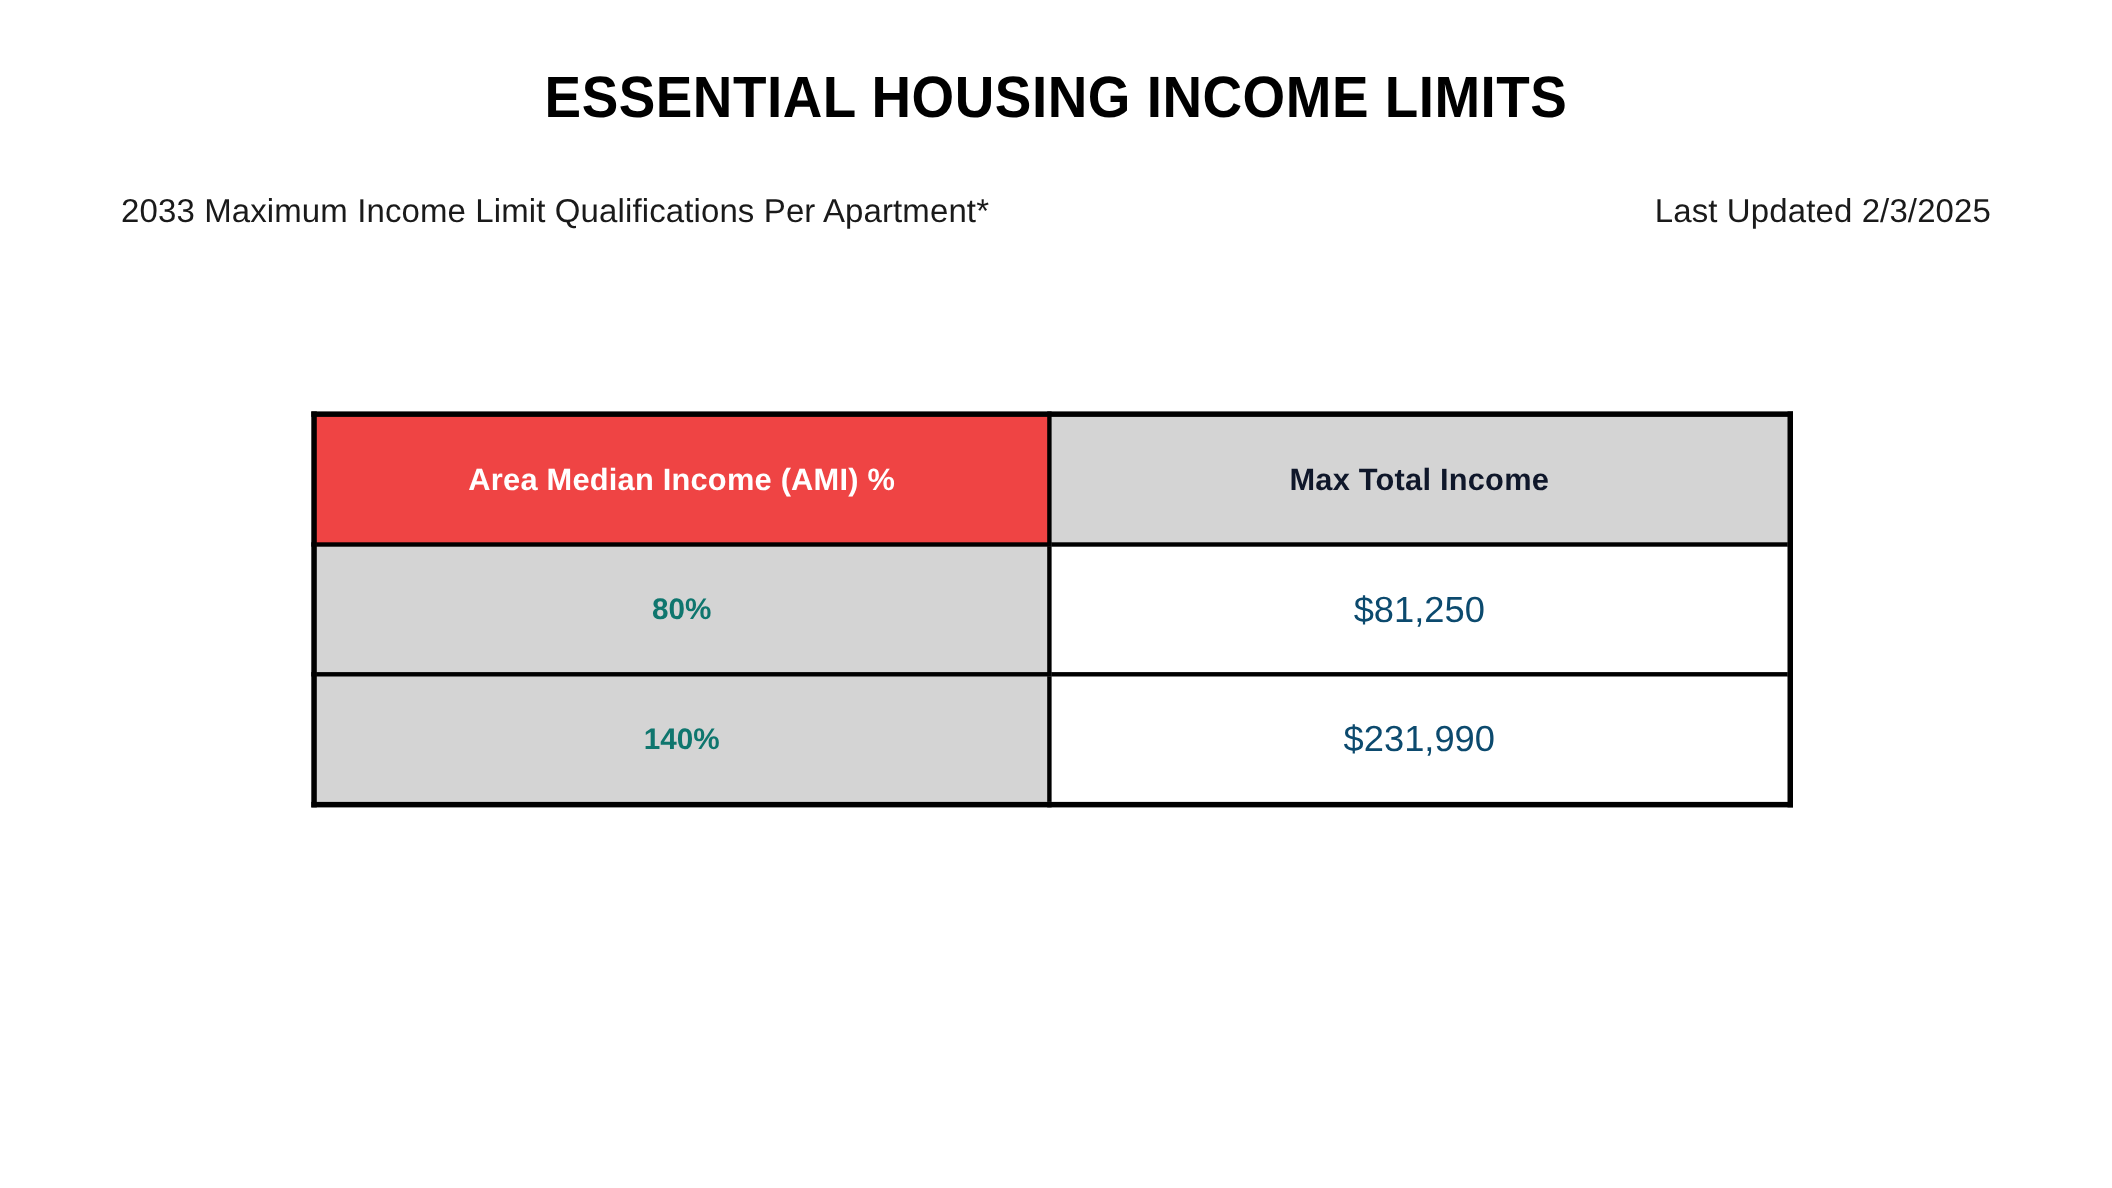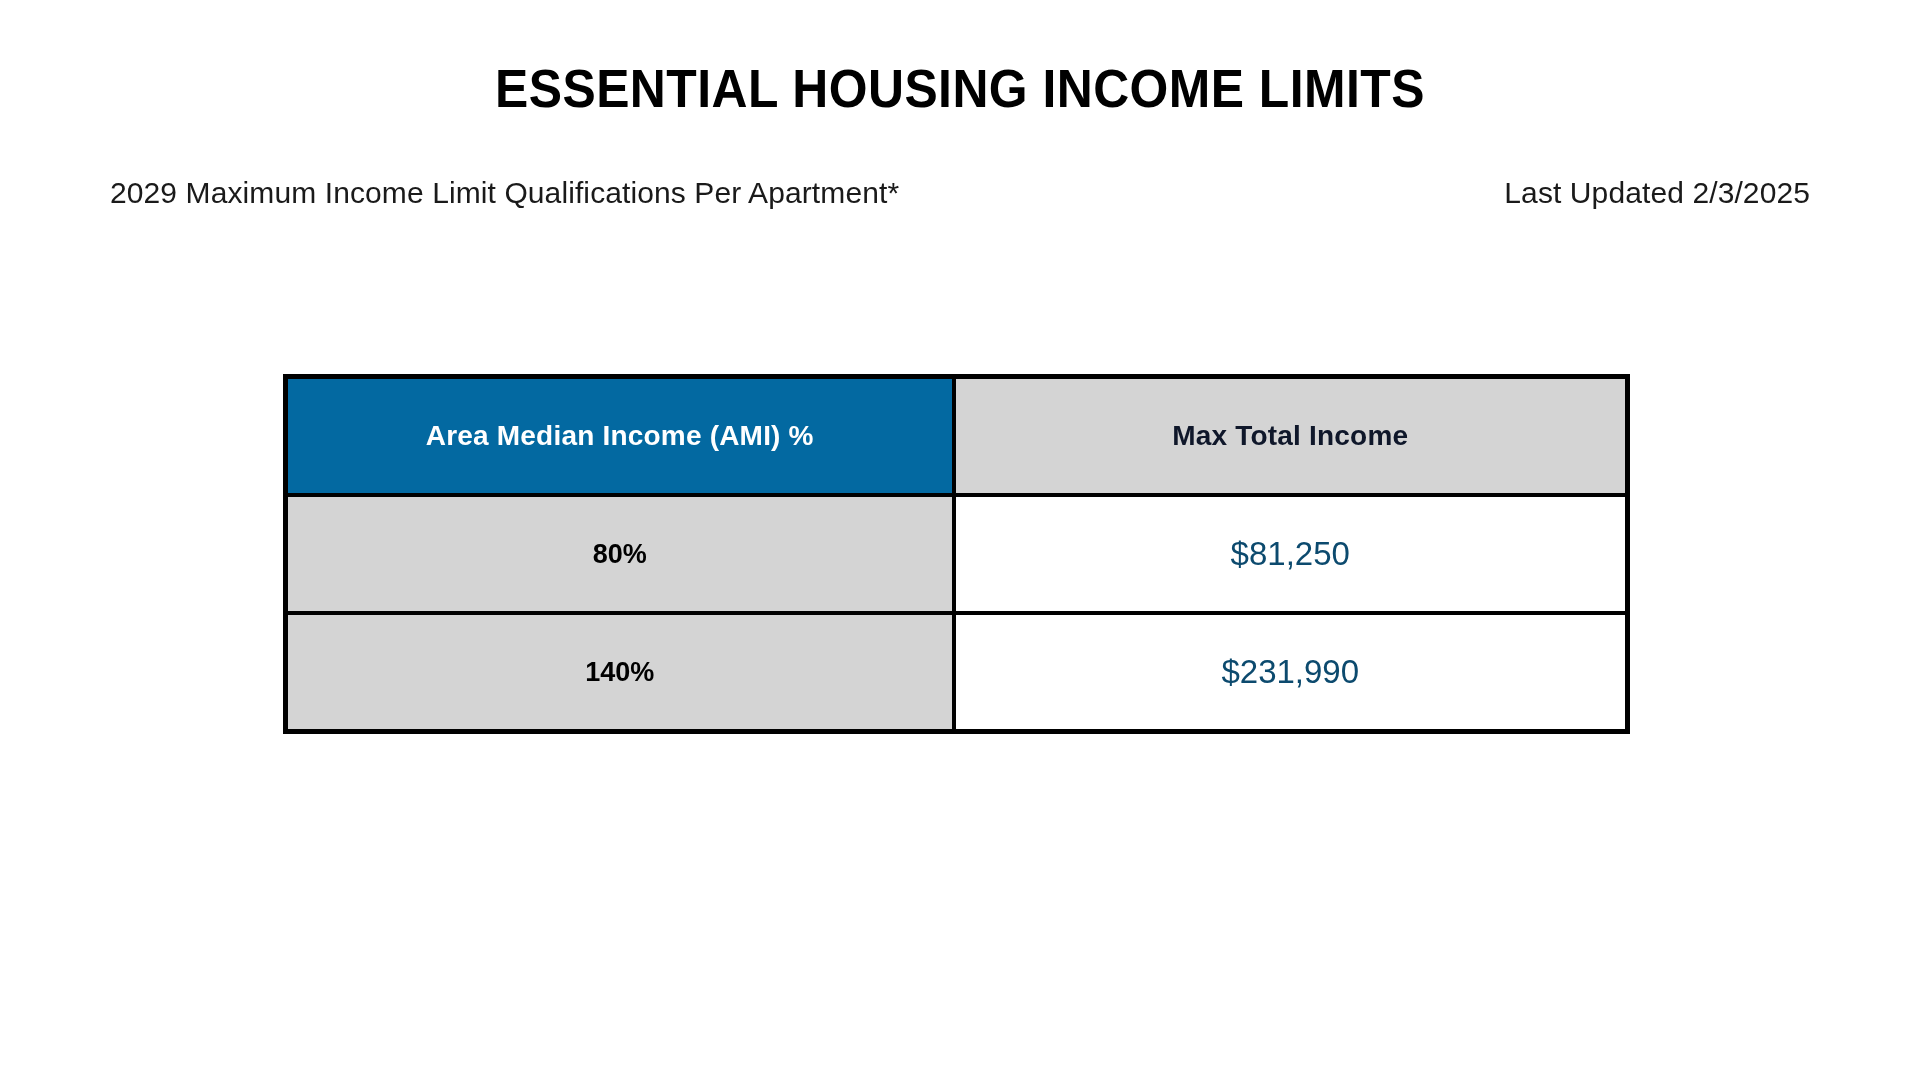--- a/index.html
+++ b/index.html
@@ -90,36 +90,36 @@
   table.income-table th,
   table.income-table td {
     border: 4px solid #000000;
     text-align: center;
     vertical-align: middle;
     padding: 0;
     height: 114px;
   }
 
   th.head-ami {
-    background: #0369a1;
+    background: #ef4444;
     color: #ffffff;
     font-size: 28px;
     font-weight: bold;
     letter-spacing: 0.2px;
   }
   th.head-max {
     background: #d4d4d4;
     color: #0f172a;
     font-size: 28px;
     font-weight: bold;
     letter-spacing: 0.2px;
   }
   td.cell-ami {
     background: #d4d4d4;
-    color: #000000;
+    color: #0f766e;
     font-size: 27px;
     font-weight: bold;
   }
   td.cell-max {
     background: #ffffff;
     color: #0c4a6e;
     font-size: 33px;
     font-weight: 400;
   }
   .cell-inner {
@@ -128,21 +128,21 @@
   }
 </style>
 </head>
 <body>
 
 <div class="page">
 
   <div class="title">ESSENTIAL HOUSING INCOME LIMITS</div>
 
   <div class="subtitle-row">
-    <div class="subtitle-left">2029 Maximum Income Limit Qualifications Per Apartment*</div>
+    <div class="subtitle-left">2033 Maximum Income Limit Qualifications Per Apartment*</div>
     <div class="subtitle-right">Last Updated 2/3/2025</div>
   </div>
 
   <div class="table-wrap">
     <table class="income-table">
       <colgroup>
         <col class="col-ami">
         <col class="col-max">
       </colgroup>
       <thead>

